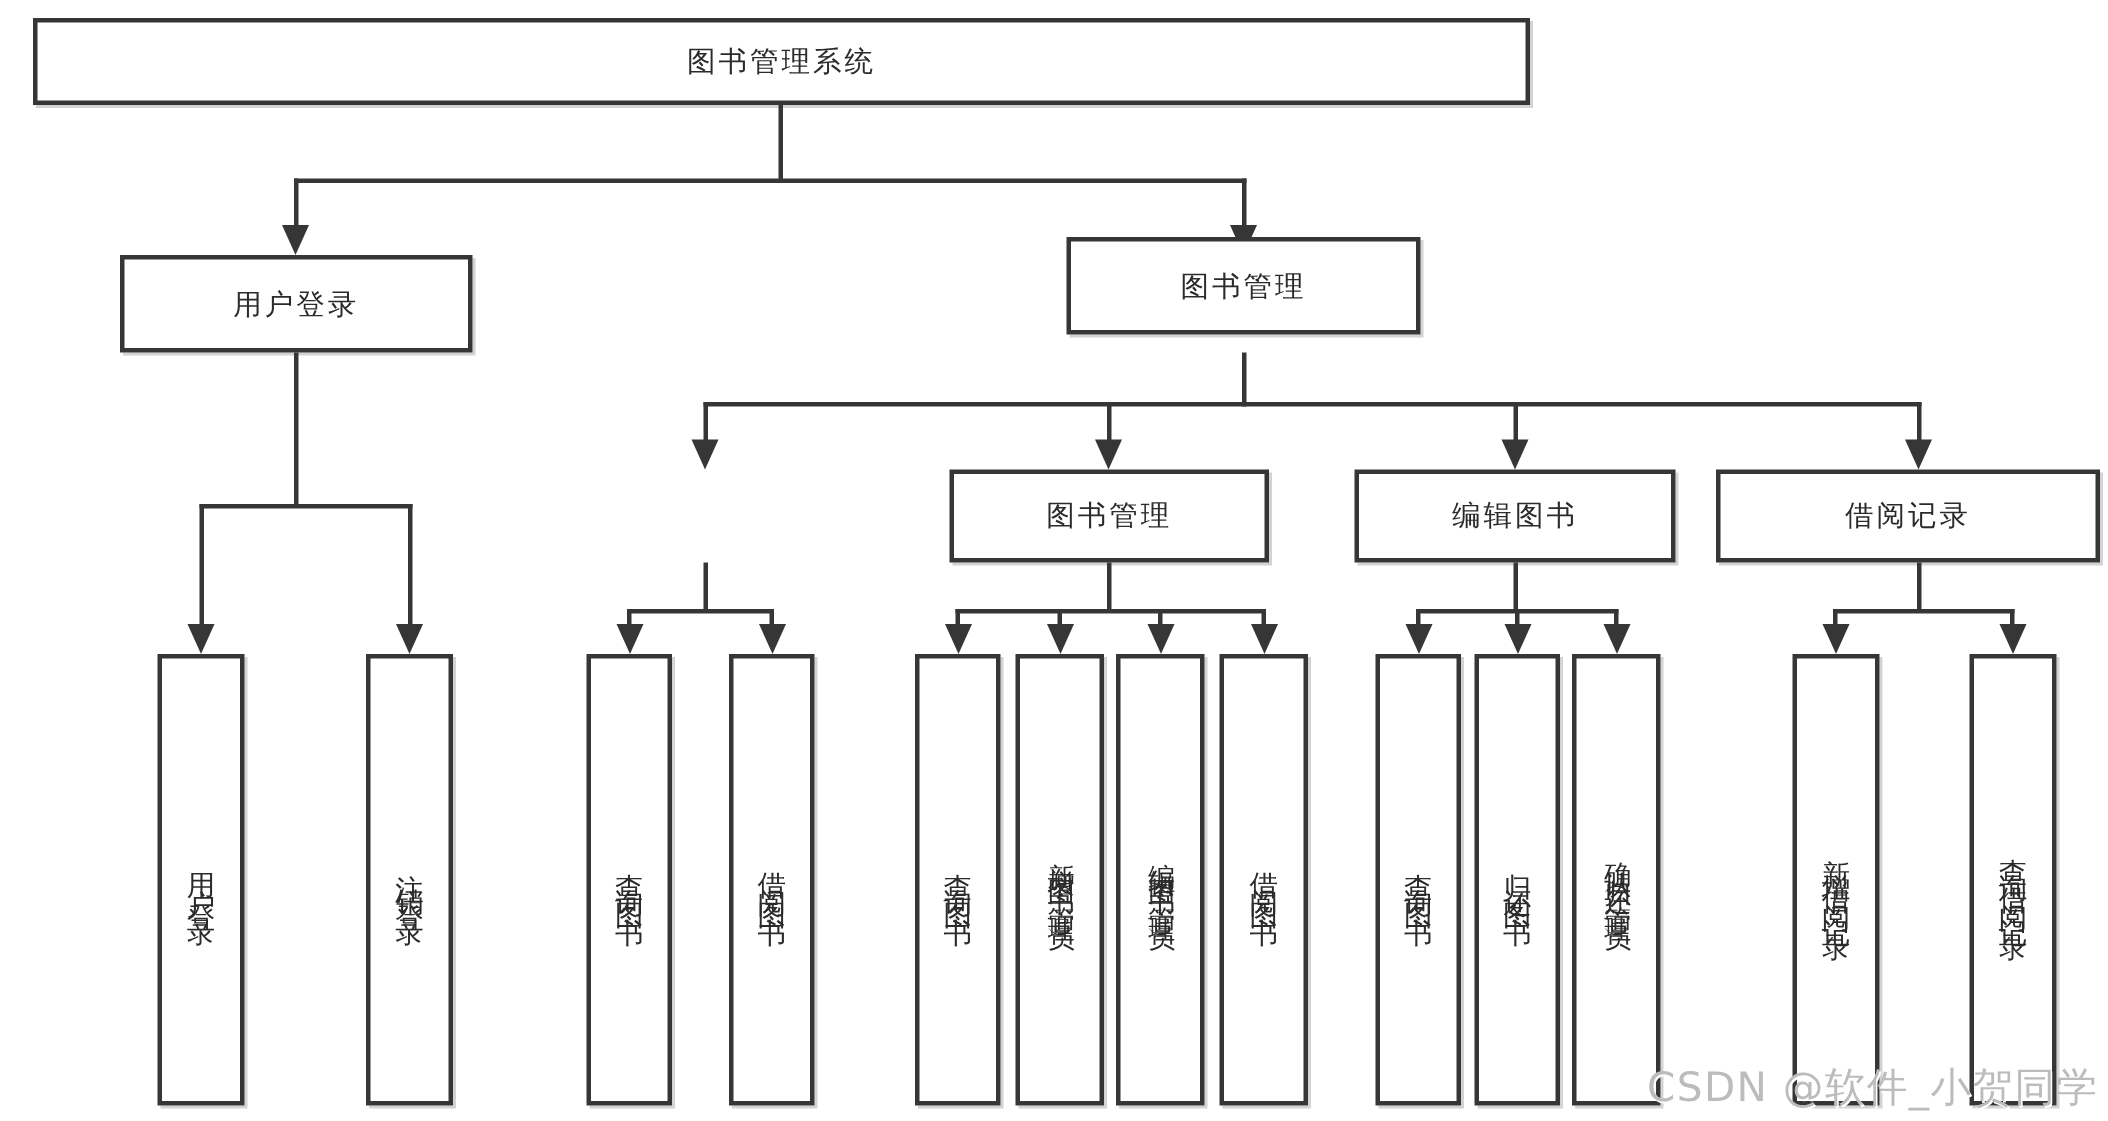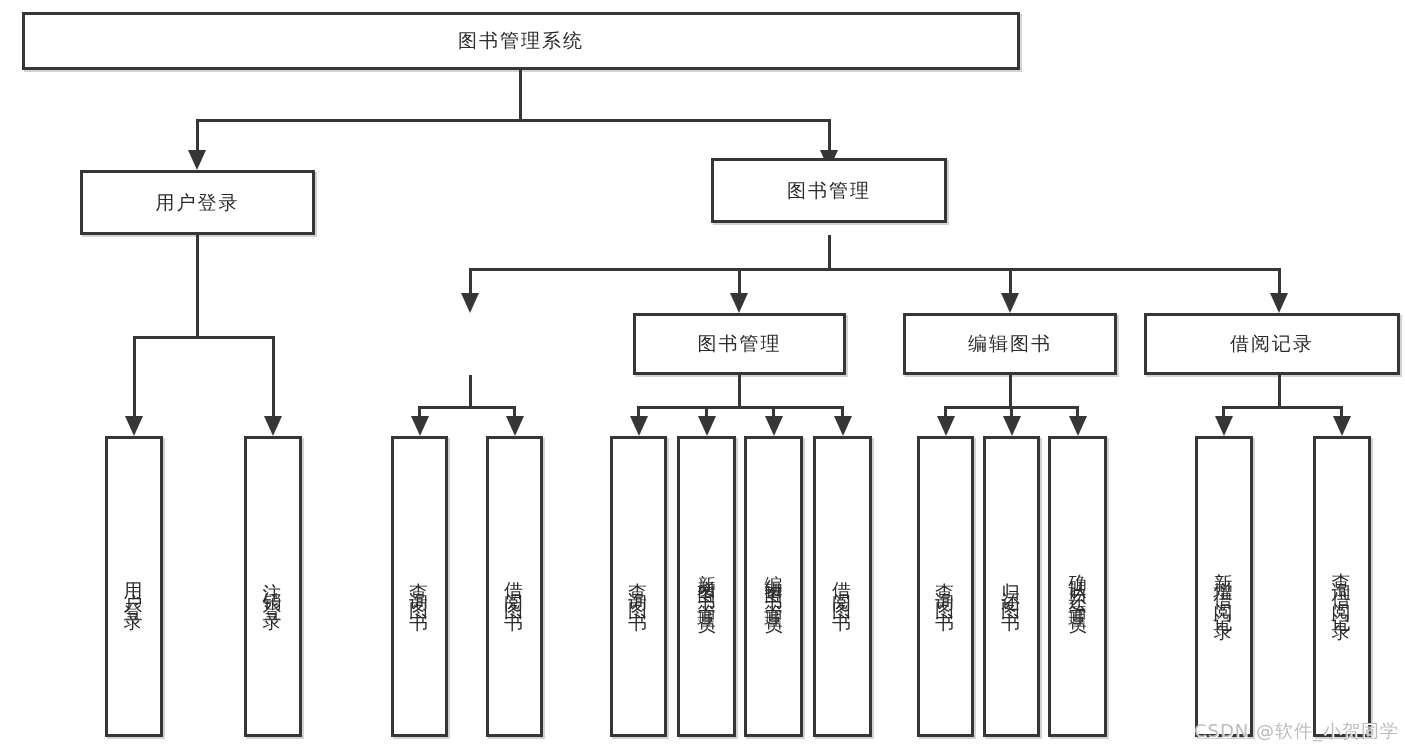--- a/index.html
+++ b/index.html
@@ -23,21 +23,21 @@
   .ls-tight{letter-spacing:6px;font-size:18px;}
   .hline{position:absolute;height:3px;background:#363636;}
   .vline{position:absolute;width:3px;background:#363636;}
   .arrow{
     position:absolute;width:0;height:0;
     border-left:9px solid transparent;border-right:9px solid transparent;
     border-top:20px solid #363636;
   }
   .watermark{
     position:absolute;right:6px;bottom:4px;
-    font-size:18px;letter-spacing:1px;color:#bcbcbc;z-index:5;
+    font-size:27px;letter-spacing:1px;color:#bcbcbc;z-index:5;
     text-shadow:1px 1px 0 #ffffff;
   }
 </style>
 </head>
 <body>
 
 <div class="stage">
 
   <div class="box hbox" style="left:22px;top:12px;width:998px;height:58px">
     <span>图书管理系统</span>

